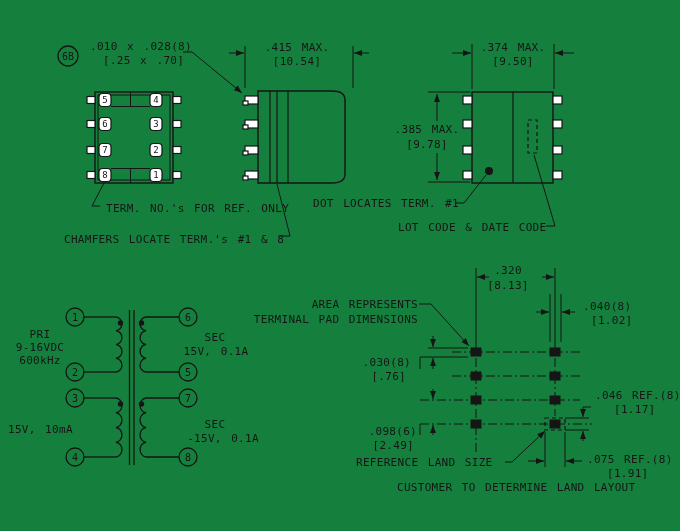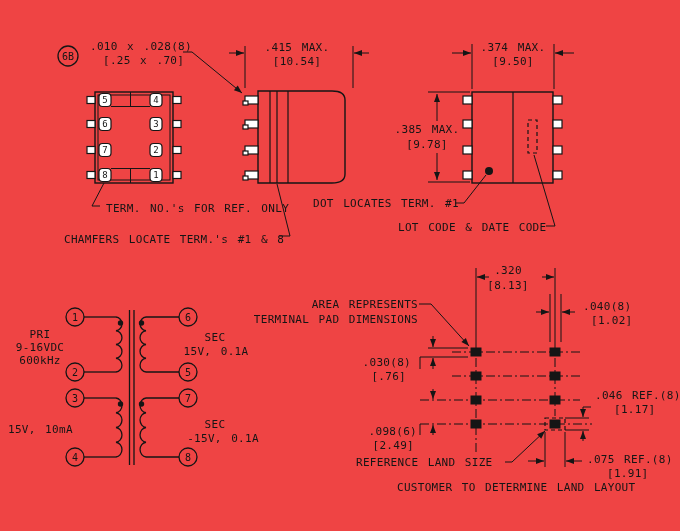--- a/index.html
+++ b/index.html
@@ -1,16 +1,16 @@
 <!DOCTYPE html>
 <html><head>
 <meta charset="utf-8">
 <style>
   html,body{margin:0;padding:0;background:#ffffff}
-  .stage{position:relative;width:680px;height:531px;background:#ef4444;overflow:hidden}
+  .stage{position:relative;width:680px;height:531px;background:#15803d;overflow:hidden}
   svg{display:block}
   .ln{stroke:#151515;fill:none;stroke-linecap:butt}
   .w14{stroke-width:1.4}
   .w12{stroke-width:1.2}
   .w1{stroke-width:1}
   .w13{stroke-width:1.3}
   .cl{stroke-dasharray:9 3 2 3}
   .dash{stroke-dasharray:4 3}
   .solidfill{fill:#151515;stroke:none}
   .whitefill{fill:#ffffff}

